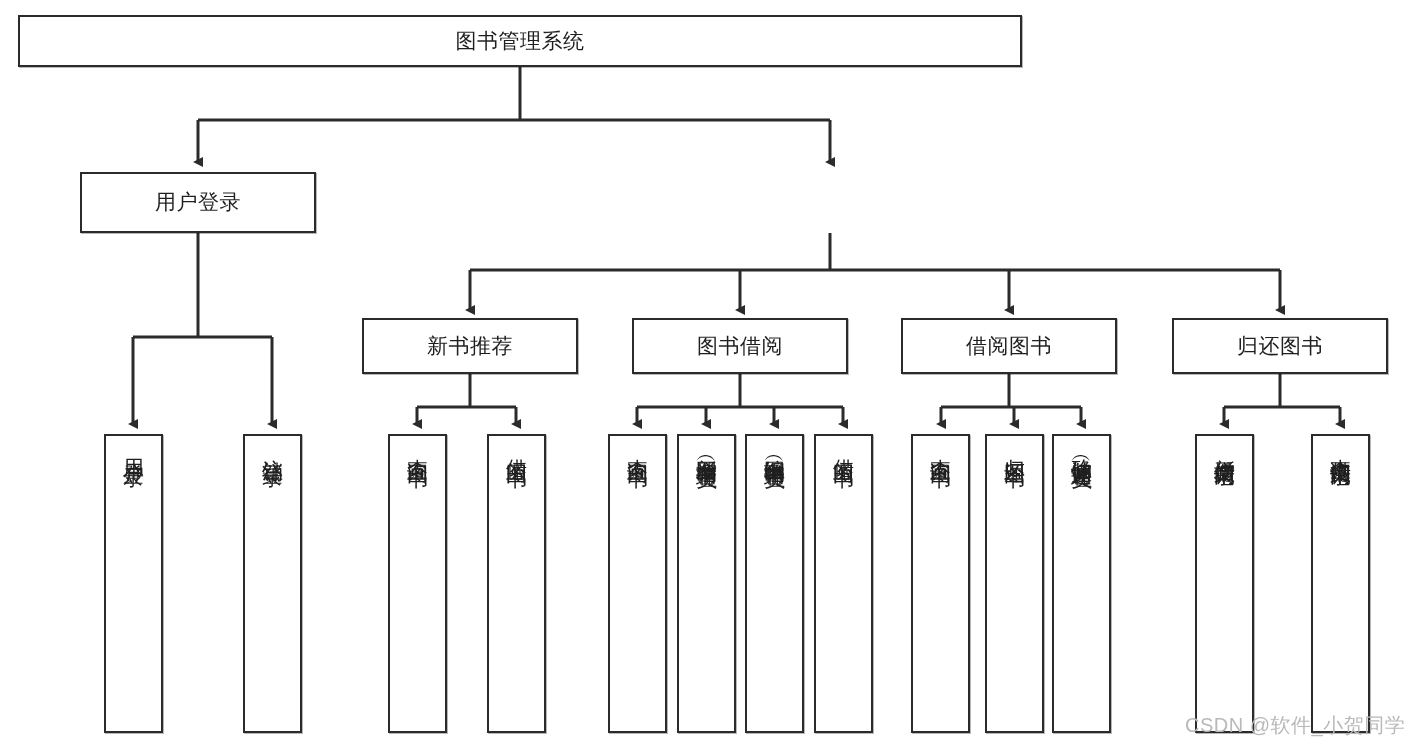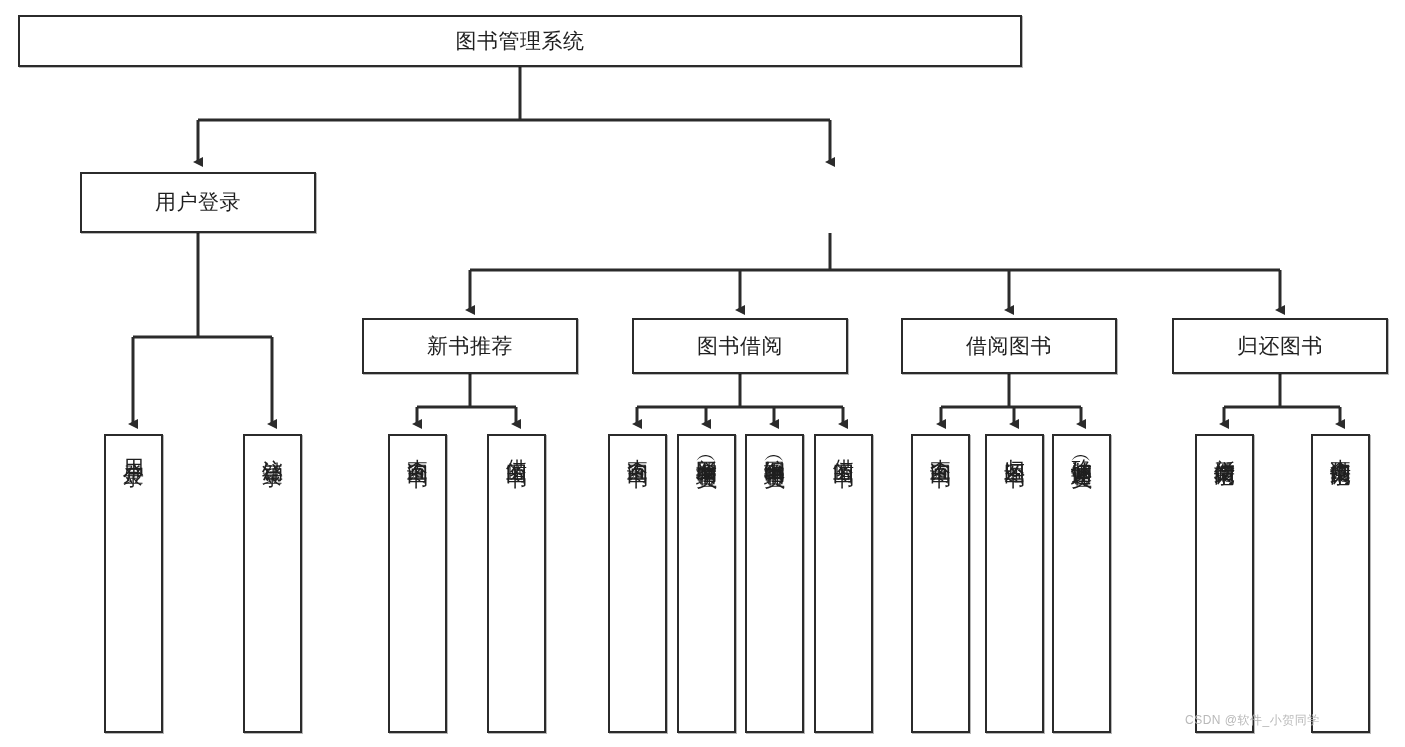--- a/index.html
+++ b/index.html
@@ -61,21 +61,21 @@
     letter-spacing: 3px;
     white-space: nowrap;
   }
   .node.vertical.tall-text .node-label {
     letter-spacing: 1.5px;
   }
   .watermark {
     position: absolute;
     left: 1185px;
     top: 712px;
-    font-size: 12px;
+    font-size: 20px;
     color: #b9b9b9;
     white-space: nowrap;
     letter-spacing: 0.5px;
   }
 </style>
 </head>
 <body>
 
 <div id="diagram-root">
 

